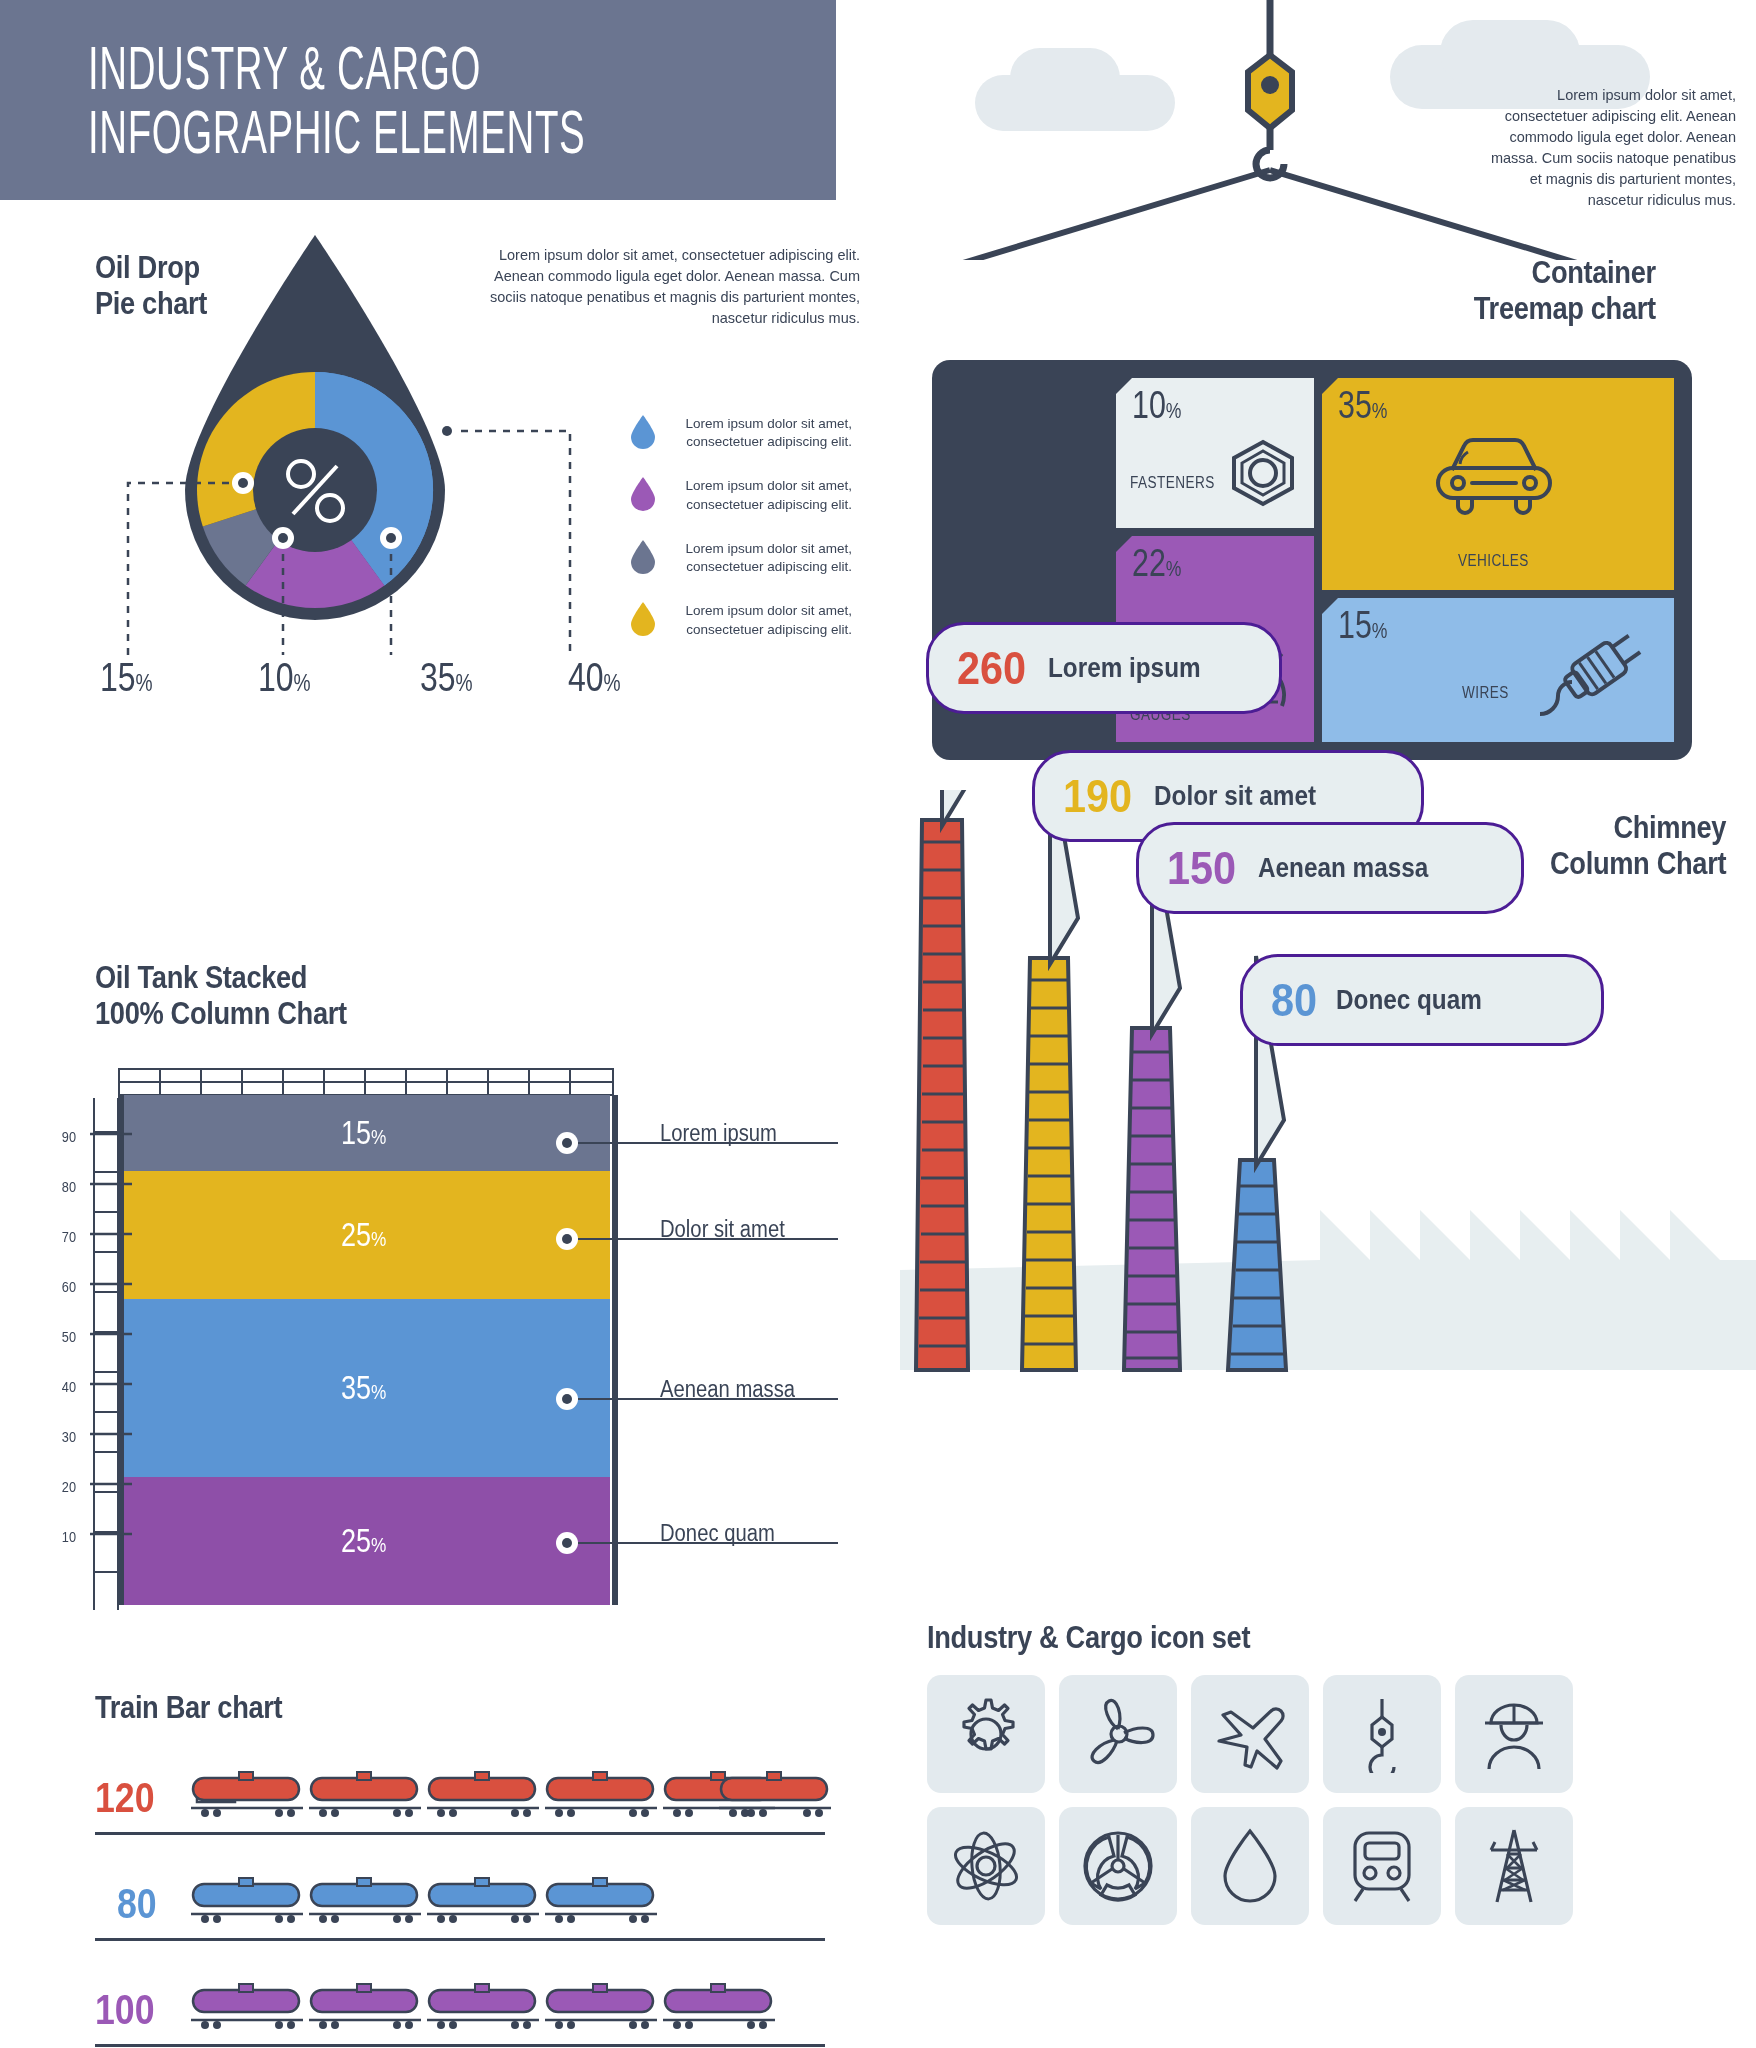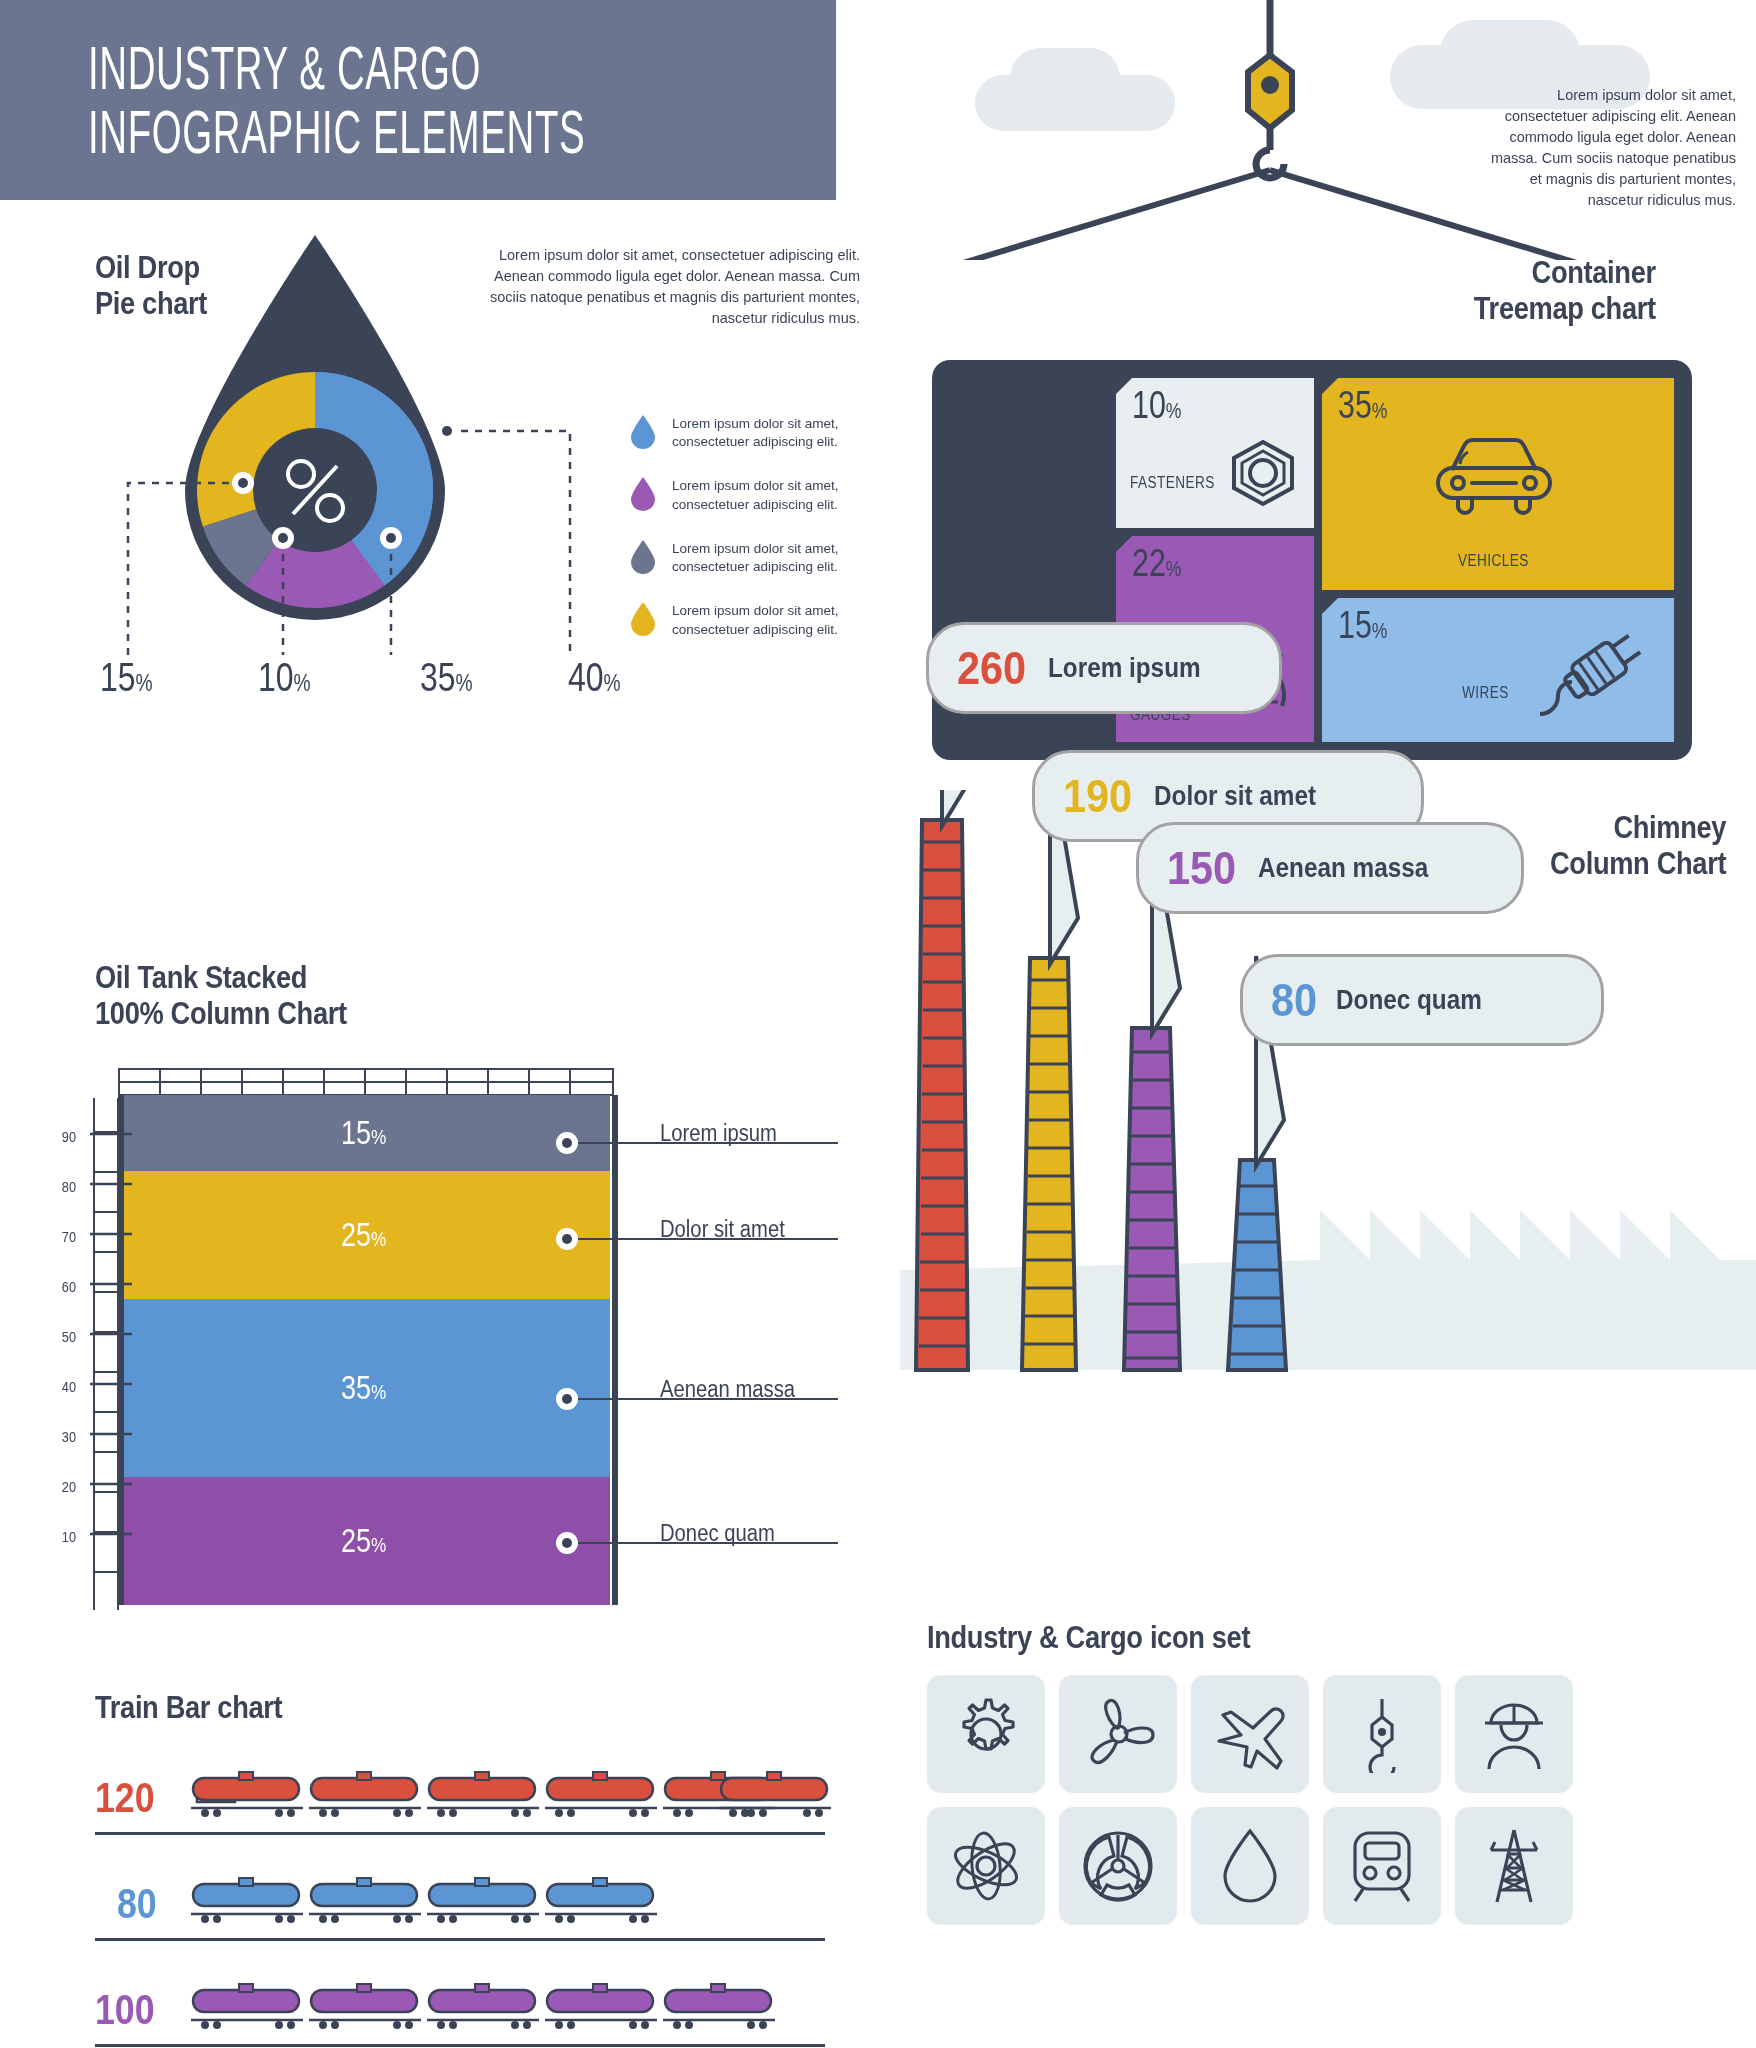--- a/index.html
+++ b/index.html
@@ -51,21 +51,21 @@
   }
   .pie-svg { position:absolute; left:0; top:0; }
 
   .pct-label {
     position:absolute; font-size:40px; color:#3a4456; font-weight:300;
     transform:scaleX(0.80); transform-origin:left bottom; white-space:nowrap;
   }
   .pct-label i { font-style:normal; font-size:24px; }
 
   
-  #pie-legend { position:absolute; left:630px; top:180px; width:250px; }
+  #pie-legend { position:absolute; left:630px; top:180px; width:250px;text-align:right; }
   .leg-row { display:flex; gap:16px; margin-bottom:26px; align-items:flex-start; }
   .leg-drop { width:26px; height:34px; flex:0 0 26px; position:relative; }
   .leg-txt { font-size:13.5px; line-height:1.35; color:#3a4456; width:180px; }
 
   
   #treemap-wrap { position:absolute; left:920px; top:0px; width:836px; height:790px; }
   #crane-copy { position:absolute; right:20px; top:85px; width:250px; }
   #tm-title { position:absolute; right:100px; top:255px; }
 
   #tm-box {
@@ -112,21 +112,21 @@
   #train-title { position:absolute; left:95px; top:0px; }
   .train-row { position:absolute; left:95px; height:88px; }
   .train-num { position:absolute; left:0; top:14px; font-size:42px; font-weight:bold;
                transform:scaleX(0.85); transform-origin:left top; }
   .train-rail { position:absolute; left:0; height:2.5px; background:#3a4456; }
 
   
   #chim-wrap { position:absolute; left:900px; top:790px; width:856px; height:800px; }
   #chim-title { position:absolute; right:30px; top:20px; }
   .bubble {
-    position:absolute; background:#e7eef0; border:3px solid #a3a3a3;
+    position:absolute; background:#e7eef0; border:3px solid #4c1d95;
     border-radius:38px; display:flex; align-items:center; padding:0 28px; gap:14px;
   }
   .bubble .num { font-size:46px; font-weight:bold; transform:scaleX(0.9);
                  transform-origin:left center; }
   .bubble .lbl { font-size:27px; font-weight:bold; color:#3a4456;
                  transform:scaleX(0.9); transform-origin:left center; white-space:nowrap; }
 
   
   #iconset-wrap { position:absolute; left:900px; top:1620px; width:856px; height:420px; }
   #iconset-title { position:absolute; left:27px; top:0px; }

